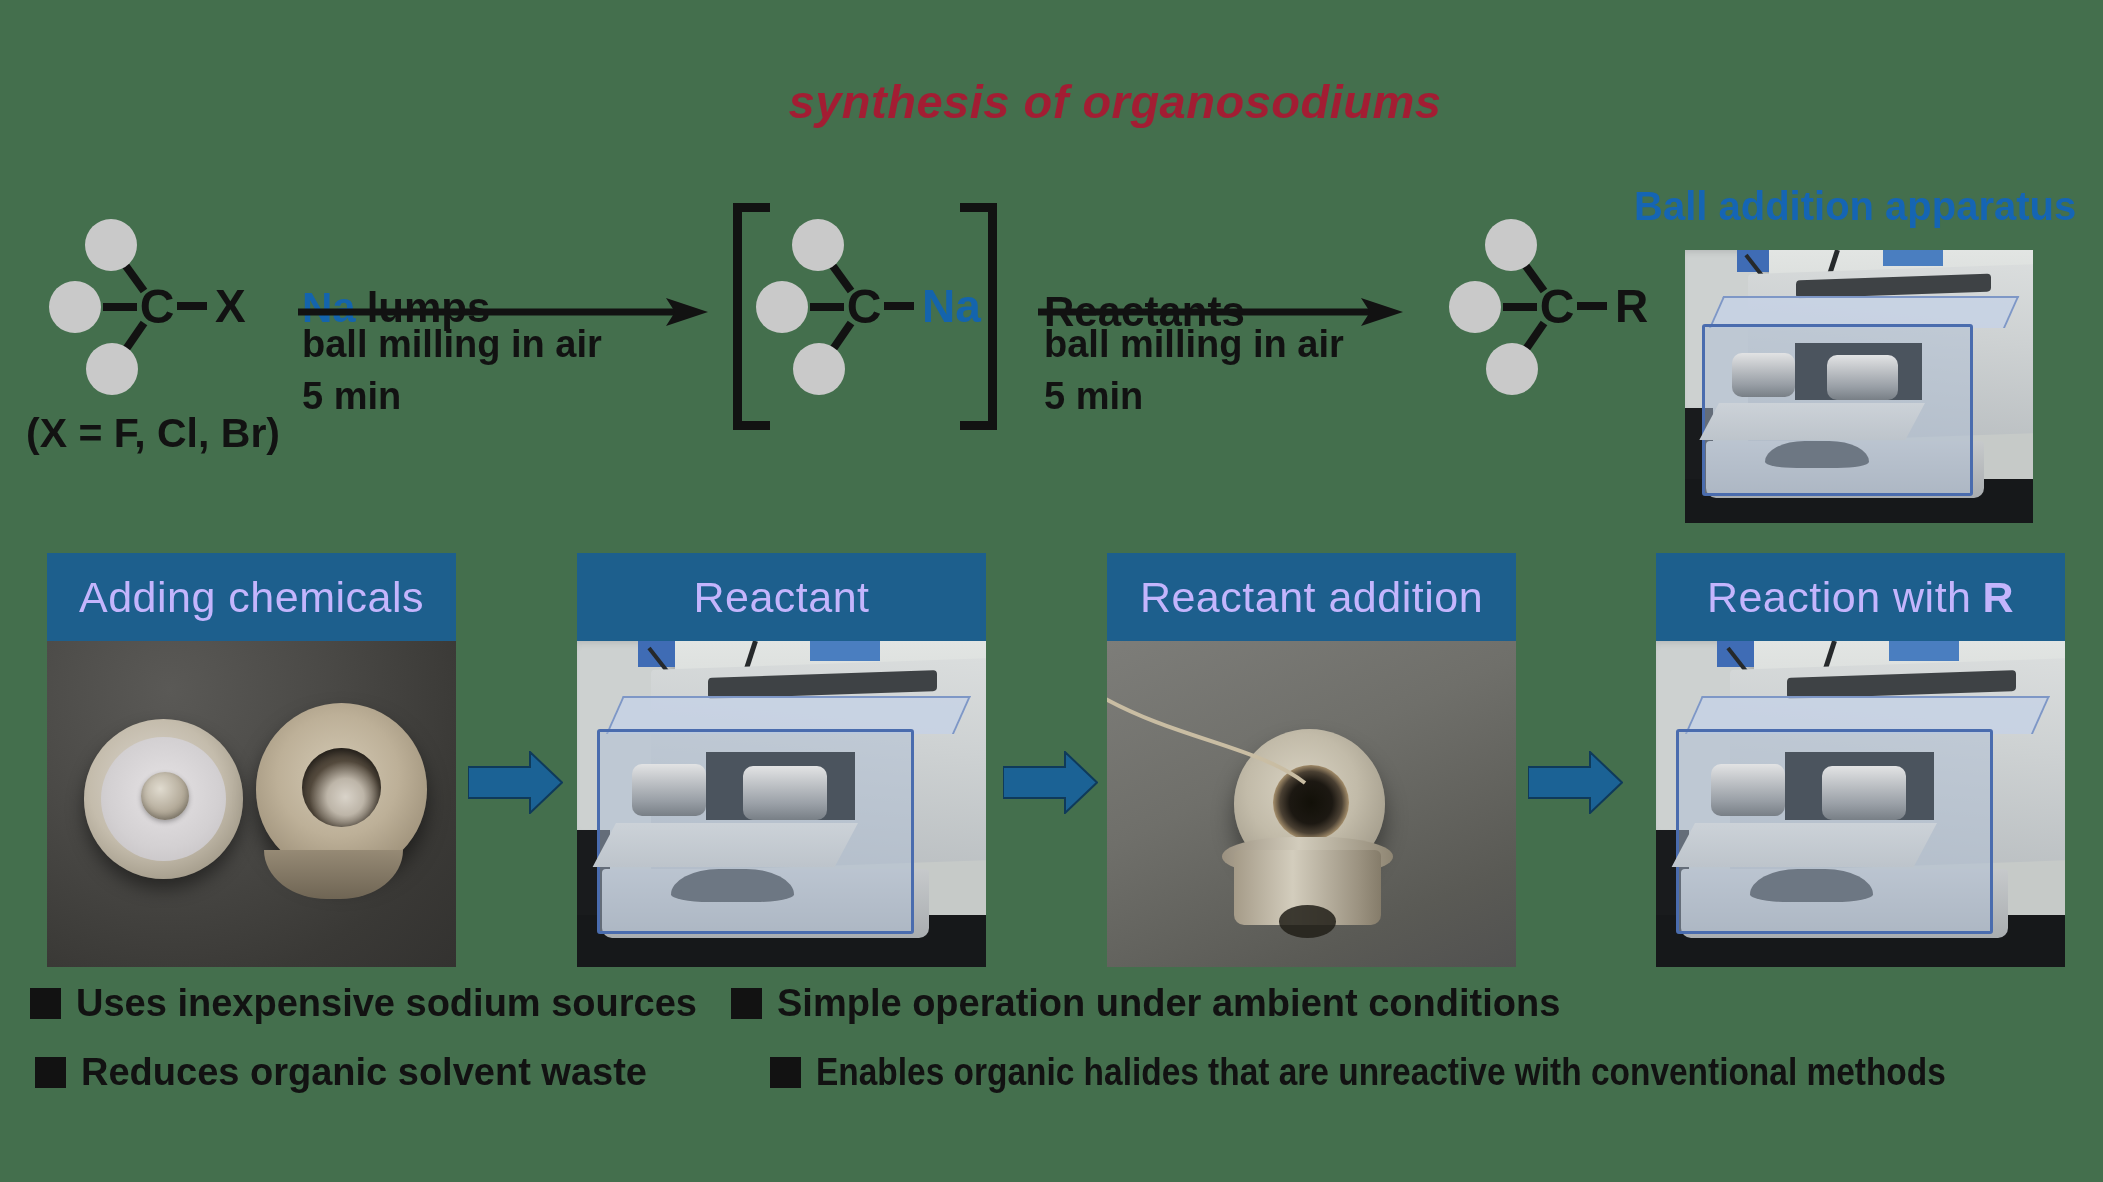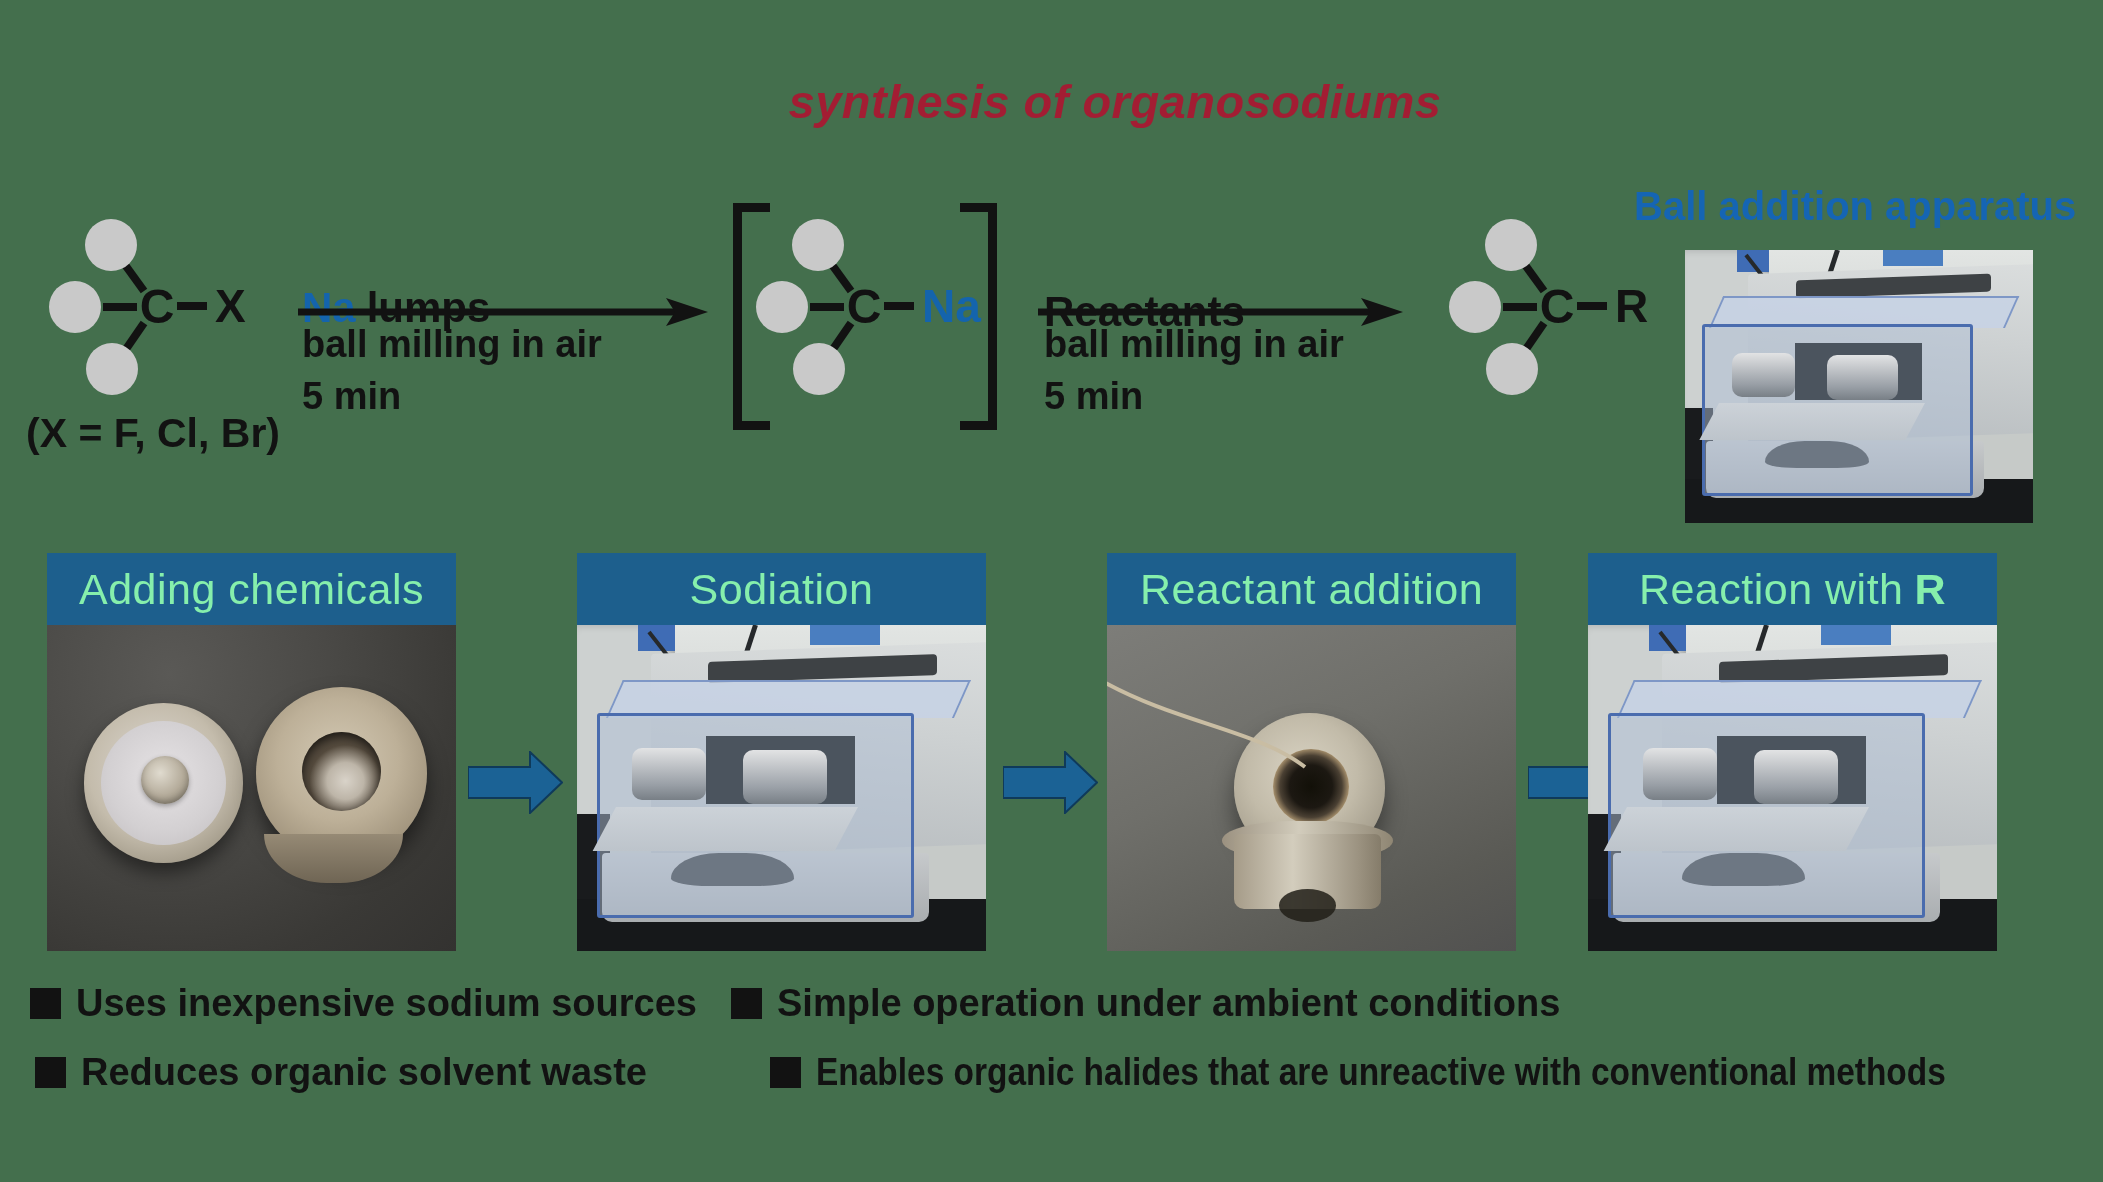--- a/index.html
+++ b/index.html
@@ -39,21 +39,21 @@
   .bracket{width:28px; height:209px; border:0 solid #121212;}
   .bracket.l{border-left-width:9px; border-top-width:9px; border-bottom-width:9px;}
   .bracket.r{border-right-width:9px; border-top-width:9px; border-bottom-width:9px;}
 
   .rxn-arrow line{stroke:#121212; stroke-width:7;}
   .rxn-arrow polygon{fill:#121212;}
 
   
   .panel{top:553px; width:409px;}
   .panel-header{
-    height:72px; background:#1D5F8D; color:#86efac;
+    height:88px; background:#1D5F8D; color:#c4b5fd;
     display:flex; justify-content:center; align-items:center; gap:11px;
     font-size:43px; font-weight:500; letter-spacing:0.5px; white-space:nowrap;
   }
   .panel-header .emph{font-weight:700;}
   .photo{position:relative; width:409px; height:326px; overflow:hidden;}
   .photo .abs{position:absolute;}
 
   .flow-arrow{top:751px;}
 
   
@@ -223,21 +223,21 @@
       <div class="abs j-r-body"></div>
     </div>
   </div>
 
   <svg class="abs flow-arrow" style="left:468px;" width="95" height="63" viewBox="0 0 95 63">
     <polygon points="0,16 62,16 62,1 94,31.5 62,62 62,47 0,47" fill="#1B6295" stroke="#0F3A5A" stroke-width="2"></polygon>
   </svg>
 
   <div class="abs panel" style="left:577px;">
     <div class="panel-header">
-      <span>Sodiation</span>
+      <span>Reactant</span>
     </div>
     <div class="photo machine">
       <div class="abs m-wall"></div>
       <div class="abs m-cab"></div>
       <div class="abs m-blue1"></div>
       <div class="abs m-blue2"></div>
       <div class="abs m-cable1"></div>
       <div class="abs m-cable2"></div>
       <div class="abs m-body"></div>
       <div class="abs m-strip"></div>
@@ -273,21 +273,21 @@
       <svg class="abs" style="left:0; top:0;" width="409" height="326" viewBox="0 0 409 326">
         <path d="M -5 56 C 70 98, 150 105, 198 142" fill="none" stroke="#C9BDA3" stroke-width="4"></path>
       </svg>
     </div>
   </div>
 
   <svg class="abs flow-arrow" style="left:1528px;" width="95" height="63" viewBox="0 0 95 63">
     <polygon points="0,16 62,16 62,1 94,31.5 62,62 62,47 0,47" fill="#1B6295" stroke="#0F3A5A" stroke-width="2"></polygon>
   </svg>
 
-  <div class="abs panel" style="left:1588px;">
+  <div class="abs panel" style="left:1656px;">
     <div class="panel-header">
       <span>Reaction with</span>
       <span class="emph">R</span>
     </div>
     <div class="photo machine">
       <div class="abs m-wall"></div>
       <div class="abs m-cab"></div>
       <div class="abs m-blue1"></div>
       <div class="abs m-blue2"></div>
       <div class="abs m-cable1"></div>

